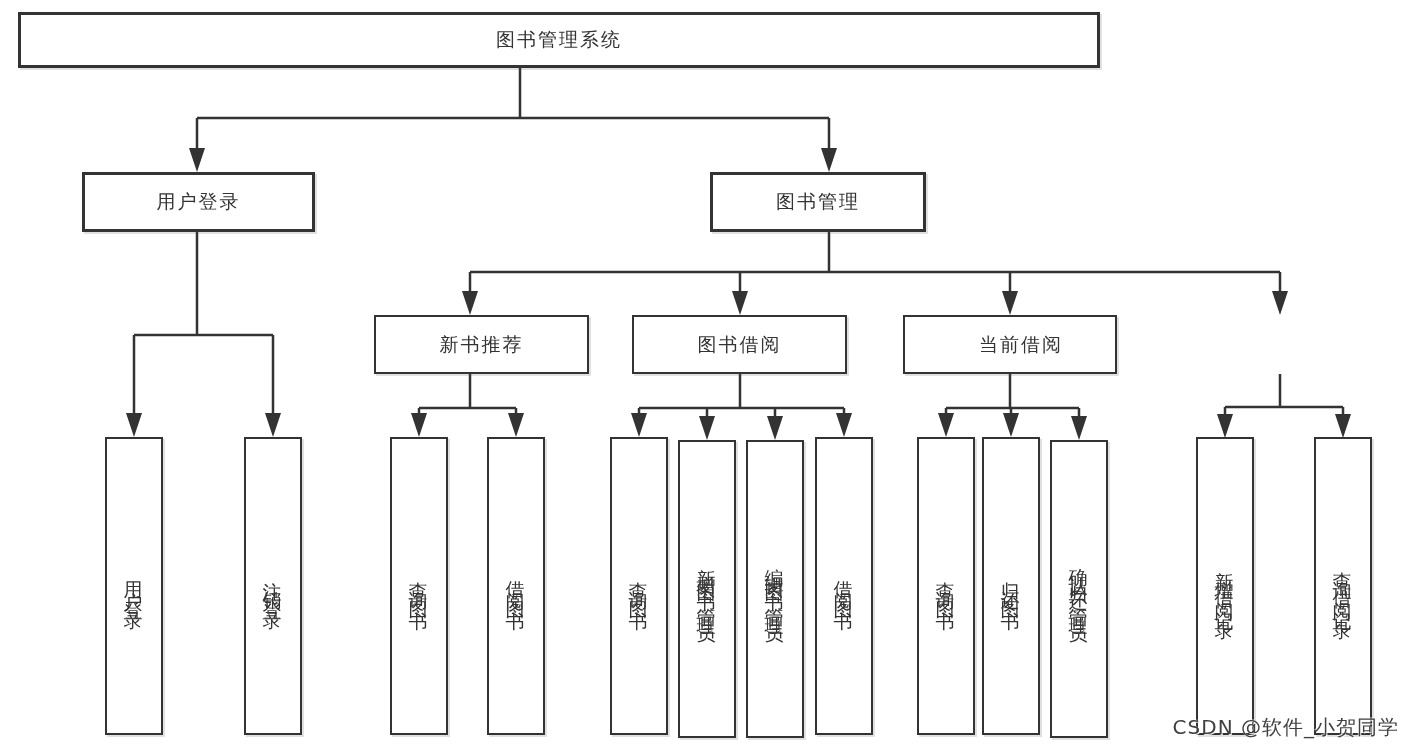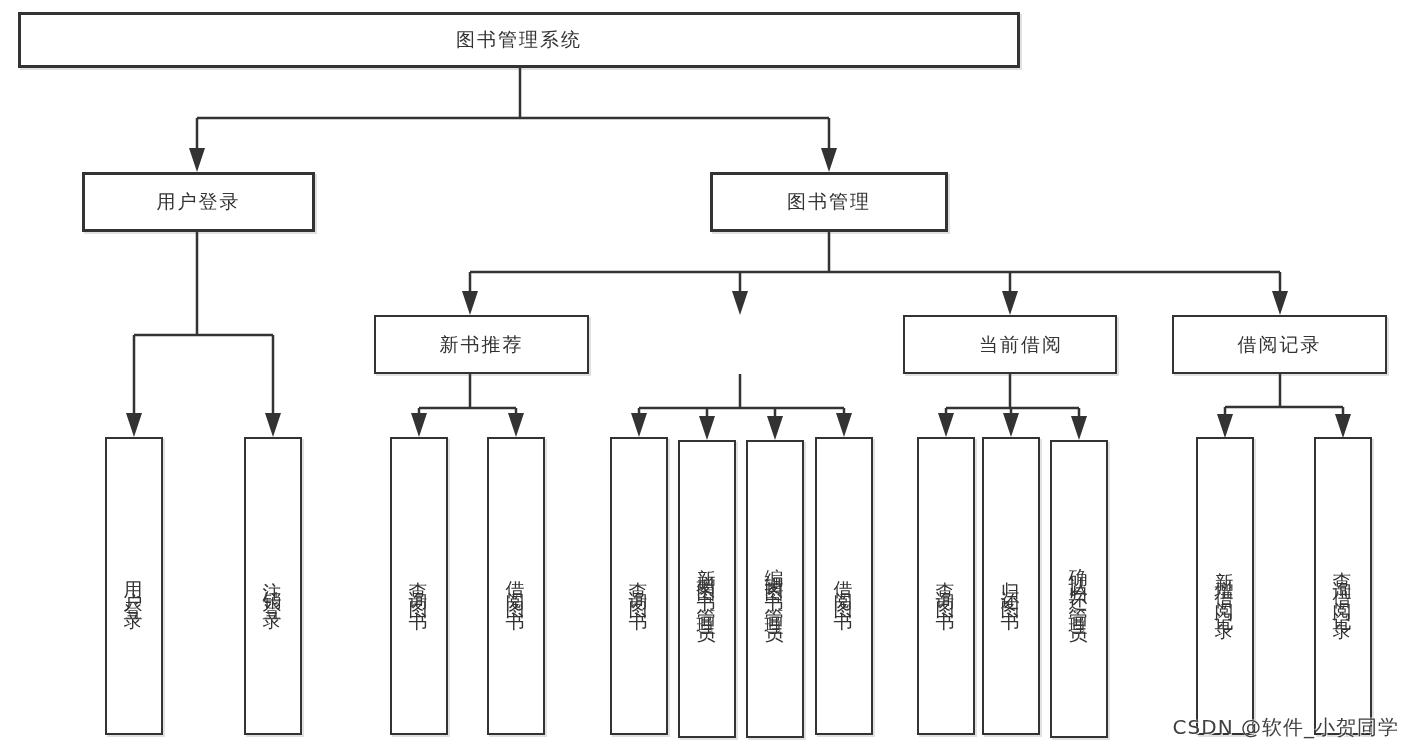--- a/index.html
+++ b/index.html
@@ -92,39 +92,39 @@
       <polygon points="767,416 783,416 775,440"></polygon>
       <polygon points="836,413 852,413 844,437"></polygon>
       <polygon points="938,413 954,413 946,437"></polygon>
       <polygon points="1003,413 1019,413 1011,437"></polygon>
       <polygon points="1071,416 1087,416 1079,440"></polygon>
       <polygon points="1217,414 1233,414 1225,438"></polygon>
       <polygon points="1335,414 1351,414 1343,438"></polygon>
     </g>
   </svg>
 
-  <div class="hnode" style="left:18px; top:12px; width:1002px; height:56px;">
+  <div class="hnode" style="left:18px; top:12px; width:1082px; height:56px;">
     <span>图书管理系统</span>
   </div>
 
   <div class="hnode" style="left:82px; top:172px; width:233px; height:60px;">
     <span>用户登录</span>
   </div>
-  <div class="hnode" style="left:710px; top:172px; width:238px; height:60px;">
+  <div class="hnode" style="left:710px; top:172px; width:216px; height:60px;">
     <span>图书管理</span>
   </div>
 
   <div class="hnode" style="left:362px; top:315px; width:215px; height:59px; border-width:2.5px;margin-left:12px;">
     <span>新书推荐</span>
   </div>
+  <div class="hnode" style="left:632px; top:315px; width:215px; height:59px; border-width:2.5px;">
+    <span>图书借阅</span>
+  </div>
   <div class="hnode" style="left:903px; top:315px; width:214px; height:59px; border-width:2.5px;padding-left:22px;">
     <span>当前借阅</span>
-  </div>
-  <div class="hnode" style="left:1172px; top:315px; width:215px; height:59px; border-width:2.5px;">
-    <span>借阅记录</span>
   </div>
 
   <div class="vnode" style="left:105px; top:437px; width:58px; height:298px;">
     <span>用户登录</span>
   </div>
   <div class="vnode" style="left:244px; top:437px; width:58px; height:298px;">
     <span>注销登录</span>
   </div>
 
   <div class="vnode" style="left:390px; top:437px; width:58px; height:298px;">

